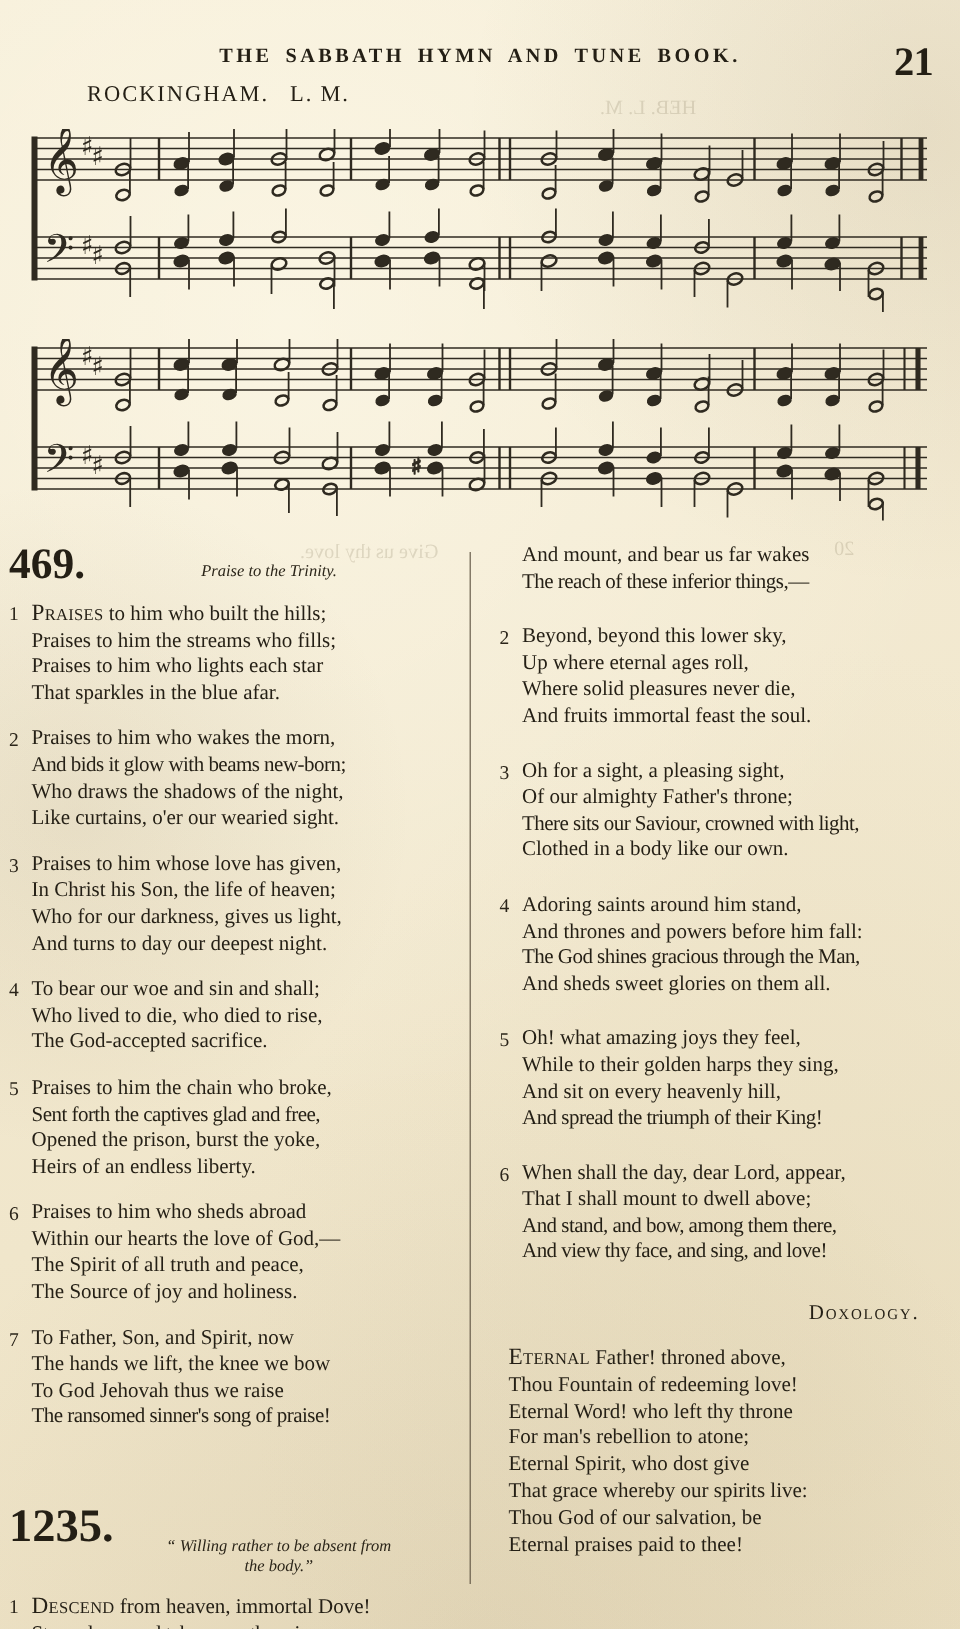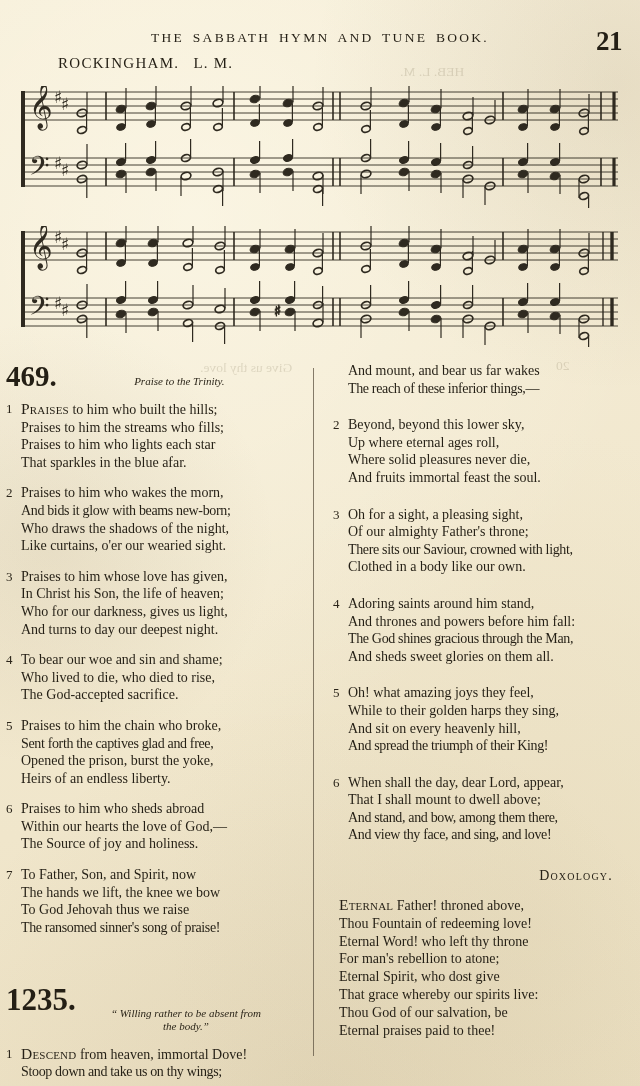--- a/index.html
+++ b/index.html
@@ -36,21 +36,21 @@
   
   #running-head {
     position: absolute;
     top: 28px; left: 0; right: 0;
     text-align: center;
     z-index: 3;
   }
   #running-head .rh-text {
     font-size: 13.5px;
     letter-spacing: 2.3px;
-    font-weight: 400;
+    font-weight: 700;
     color: #241f15;
     display: inline-block;
     word-spacing: 3px;
   }
   #page-number {
     position: absolute;
     top: 26px;
     right: 18px;
     font-size: 27px;
     font-weight: 700;
@@ -617,41 +617,42 @@
           <div class="verse-line">Praises to him whose love has given,</div>
           <div class="verse-line">In Christ his Son, the life of heaven;</div>
           <div class="verse-line">Who for our darkness, gives us light,</div>
           <div class="verse-line">And turns to day our deepest night.</div>
         </div>
       </div>
 
       <div class="stanza">
         <span class="stanza-num">4</span>
         <div class="stanza-lines">
-          <div class="verse-line">To bear our woe and sin and shame;</div>
+          <div class="verse-line">To bear our woe and sin and shall;</div>
           <div class="verse-line">Who lived to die, who died to rise,</div>
           <div class="verse-line">The God-accepted sacrifice.</div>
         </div>
       </div>
 
       <div class="stanza">
         <span class="stanza-num">5</span>
         <div class="stanza-lines">
           <div class="verse-line">Praises to him the chain who broke,</div>
           <div class="verse-line tight">Sent forth the captives glad and free,</div>
           <div class="verse-line">Opened the prison, burst the yoke,</div>
           <div class="verse-line">Heirs of an endless liberty.</div>
         </div>
       </div>
 
       <div class="stanza">
         <span class="stanza-num">6</span>
         <div class="stanza-lines">
           <div class="verse-line">Praises to him who sheds abroad</div>
           <div class="verse-line">Within our hearts the love of God,—</div>
+          <div class="verse-line">The Spirit of all truth and peace,</div>
           <div class="verse-line">The Source of joy and holiness.</div>
         </div>
       </div>
 
       <div class="stanza" style="margin-bottom:0;">
         <span class="stanza-num">7</span>
         <div class="stanza-lines">
           <div class="verse-line">To Father, Son, and Spirit, now</div>
           <div class="verse-line">The hands we lift, the knee we bow</div>
           <div class="verse-line">To God Jehovah thus we raise</div>

